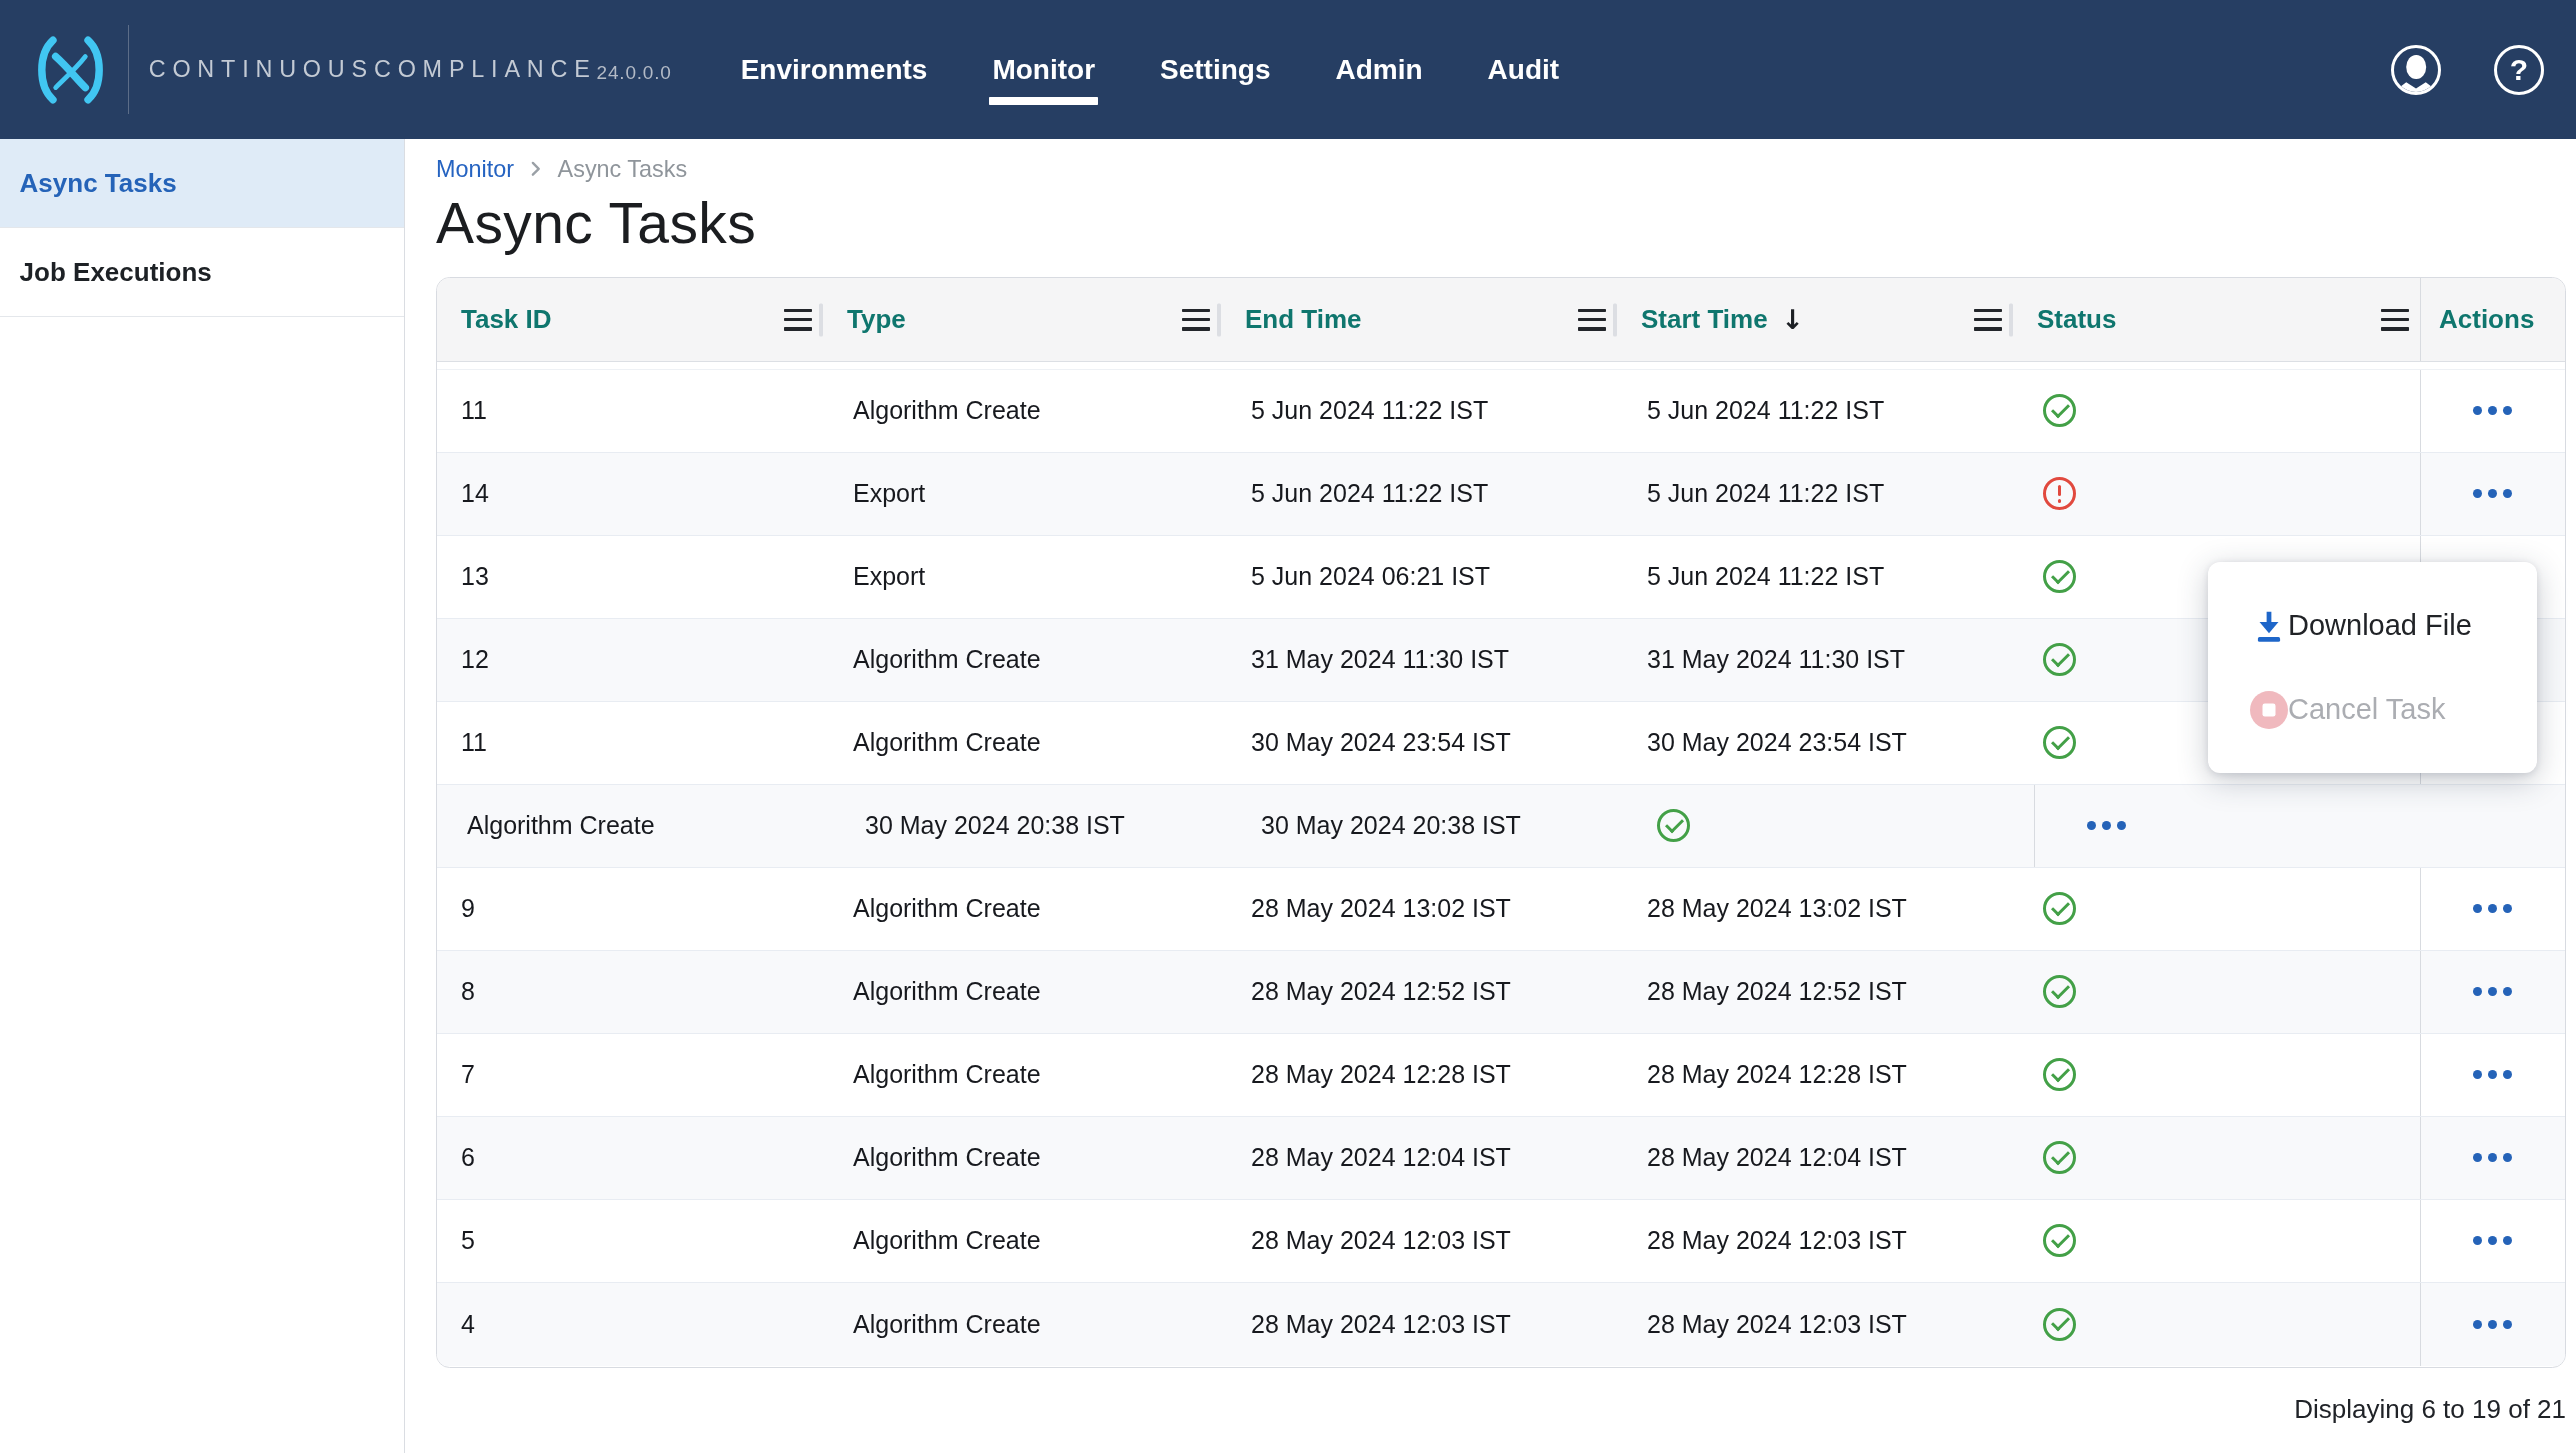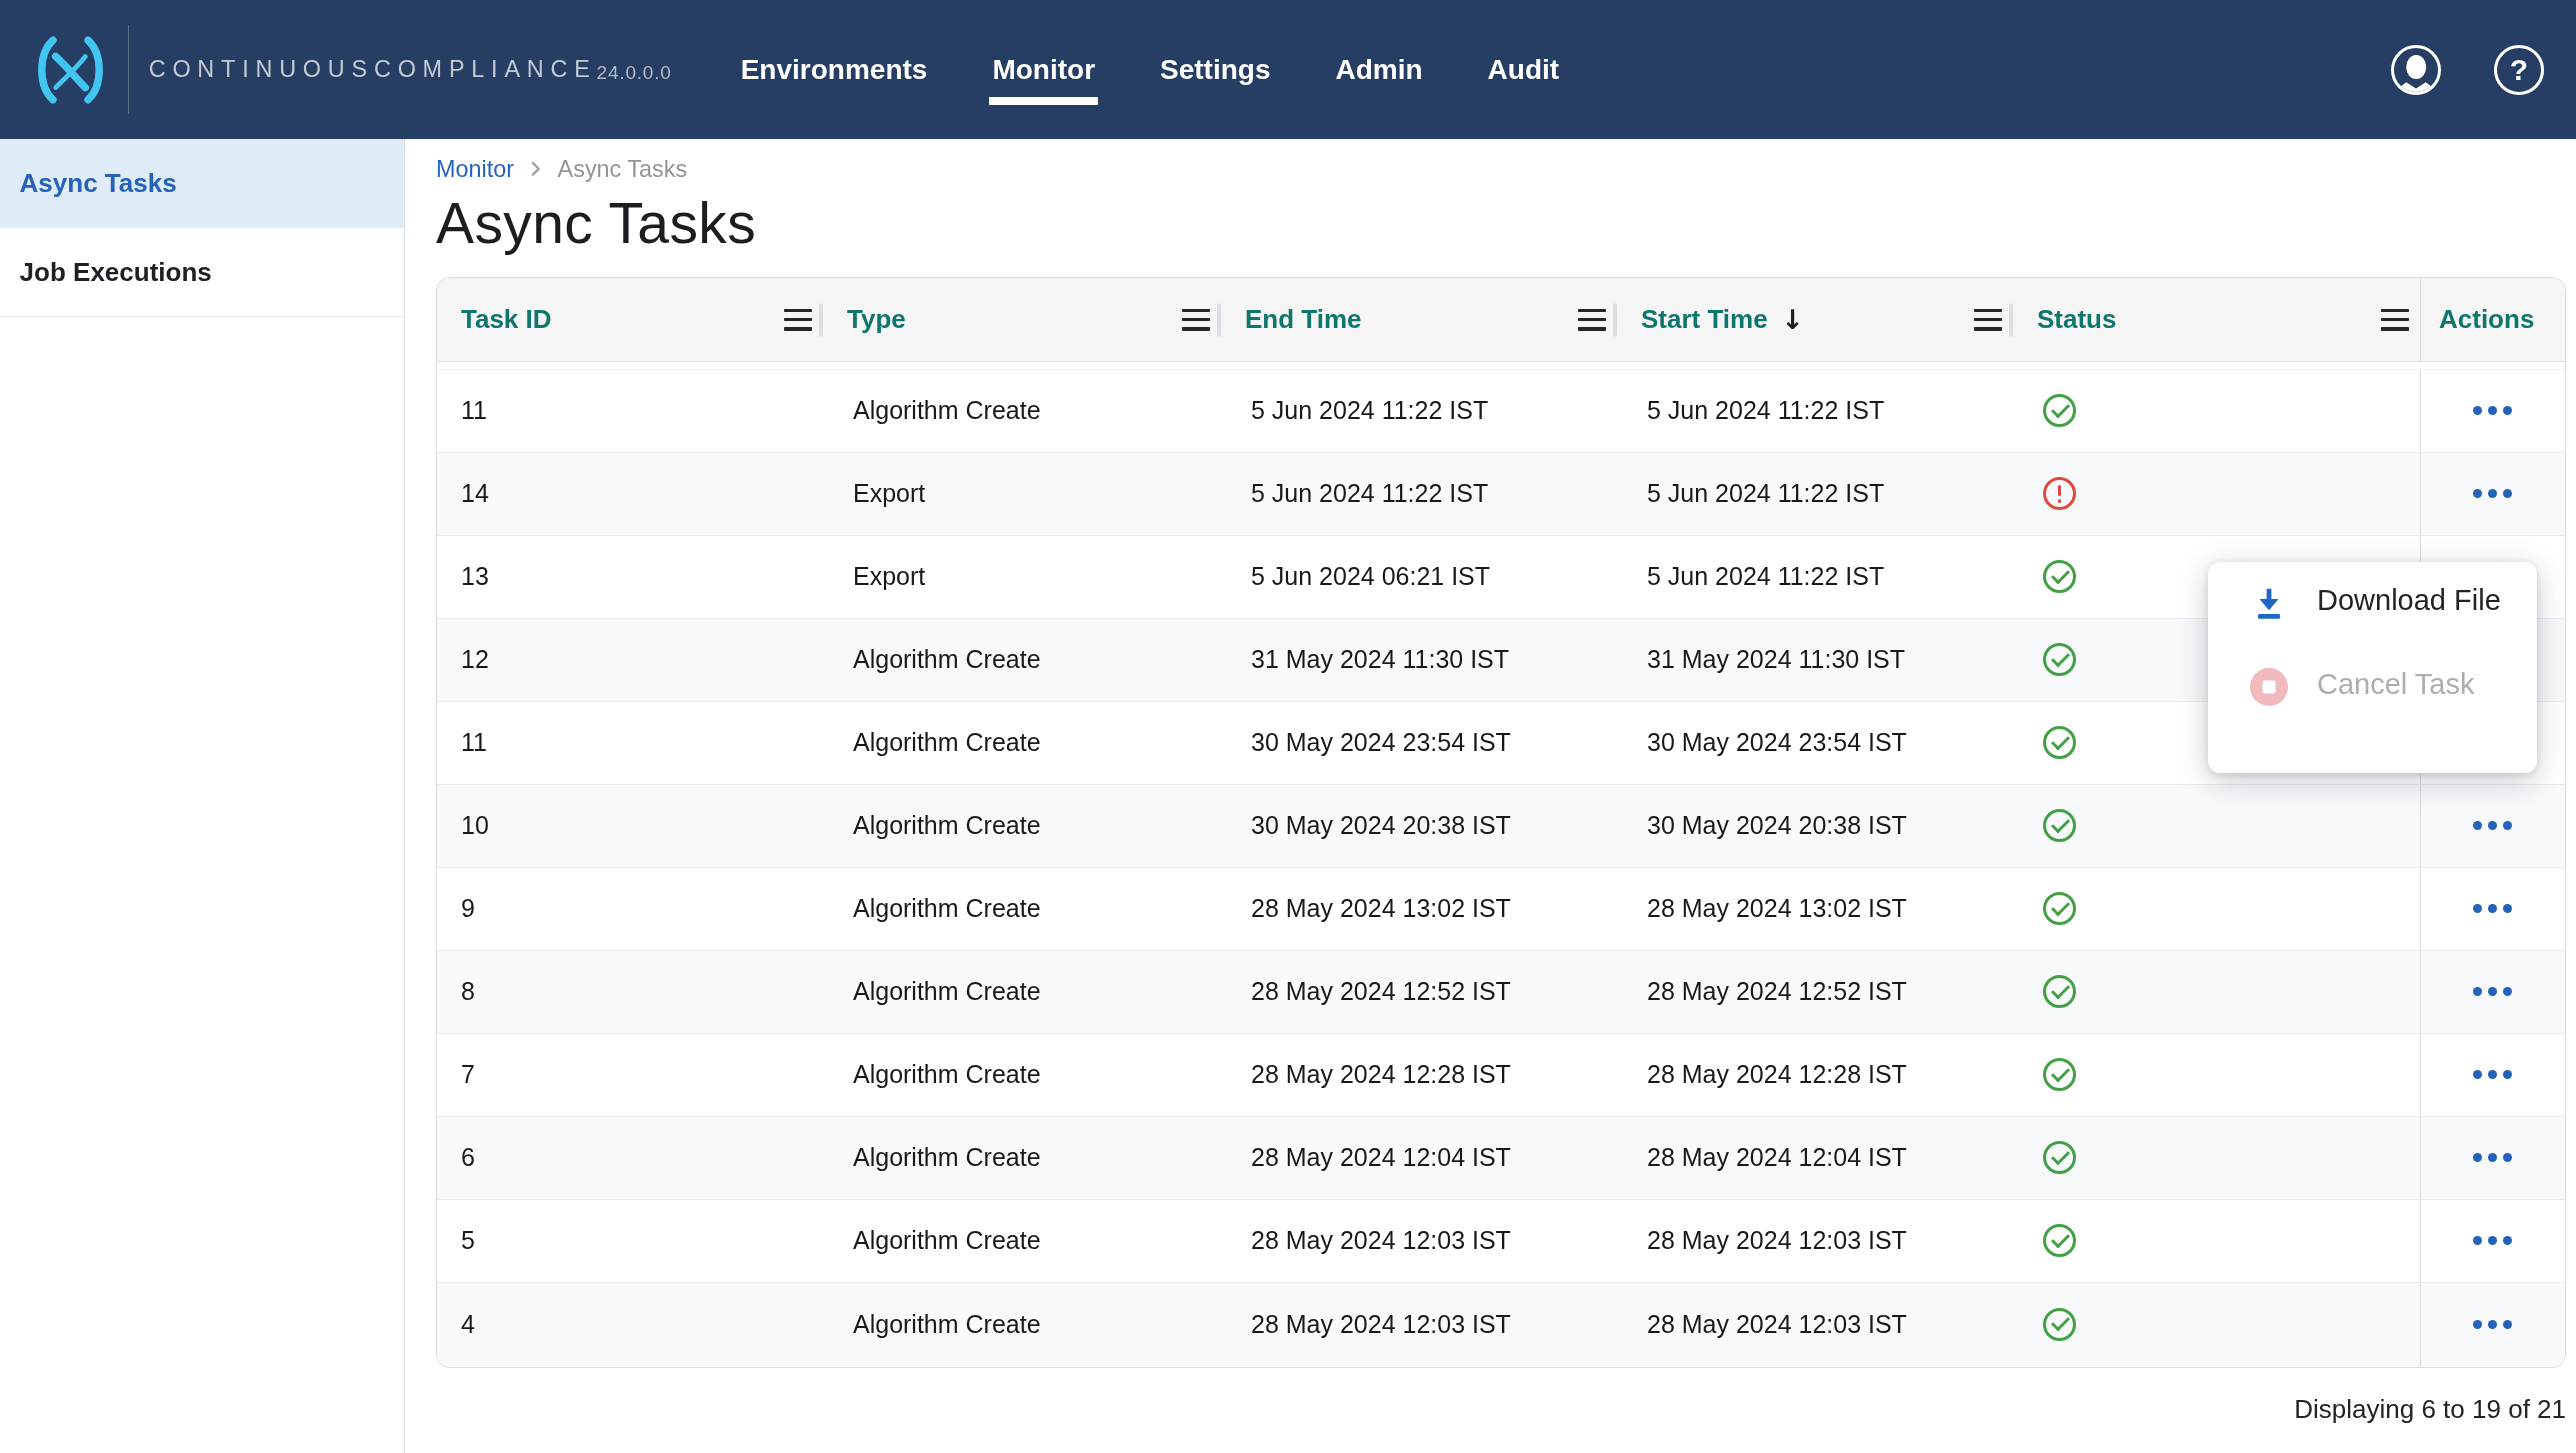--- a/index.html
+++ b/index.html
@@ -96,21 +96,21 @@
 
   .dots { border:none; background:transparent; cursor:pointer; display:flex; gap:6px;
           align-items:center; }
   .dots i { width:9px; height:9px; border-radius:50%; background:#2563B8; display:block; }
 
   
   .context-menu { position:absolute; left:2208px; top:562px; width:329px; height:211px;
                   background:#ffffff; border-radius:12px; z-index:60;
                   box-shadow:0 7.5px 30px rgba(40,50,70,0.25), 0 1.5px 6px rgba(40,50,70,0.12);
                   display:flex; flex-direction:column; justify-content:center; }
-  .menu-item { display:flex; gap:29px; height:84px; padding-left:42px;
+  .menu-item { display:flex; align-items:center; height:84px; padding-left:42px;
                font-size:29px; color:#212327; cursor:pointer; }
   .menu-item.disabled { color:#abadb2; cursor:default; }
   .dl-icon { width:38px; height:38px; flex:0 0 38px; }
   .stop-icon { width:38px; height:38px; flex:0 0 38px; border-radius:50%; background:#F0B9BE;
                position:relative; }
   .stop-icon::after { content:""; position:absolute; left:50%; top:50%;
                       transform:translate(-50%,-50%); width:13px; height:13px;
                       background:#ffffff; border-radius:2.3px; }
 
   
@@ -307,21 +307,20 @@
     <div class="td col-actions">
       <button class="dots">
               <i></i>
               <i></i>
               <i></i>
             </button>
     </div>
   </div>
 
   <div class="tr alt">
-    <div class="td col-id c-id">10</div>
     <div class="td col-type c-type">Algorithm Create</div>
     <div class="td col-start c-start">30 May 2024 20:38 IST</div>
     <div class="td col-end c-end">30 May 2024 20:38 IST</div>
     <div class="td col-status">
       <span class="status-icon si-success"></span>
     </div>
     <div class="td col-actions">
       <button class="dots">
               <i></i>
               <i></i>

